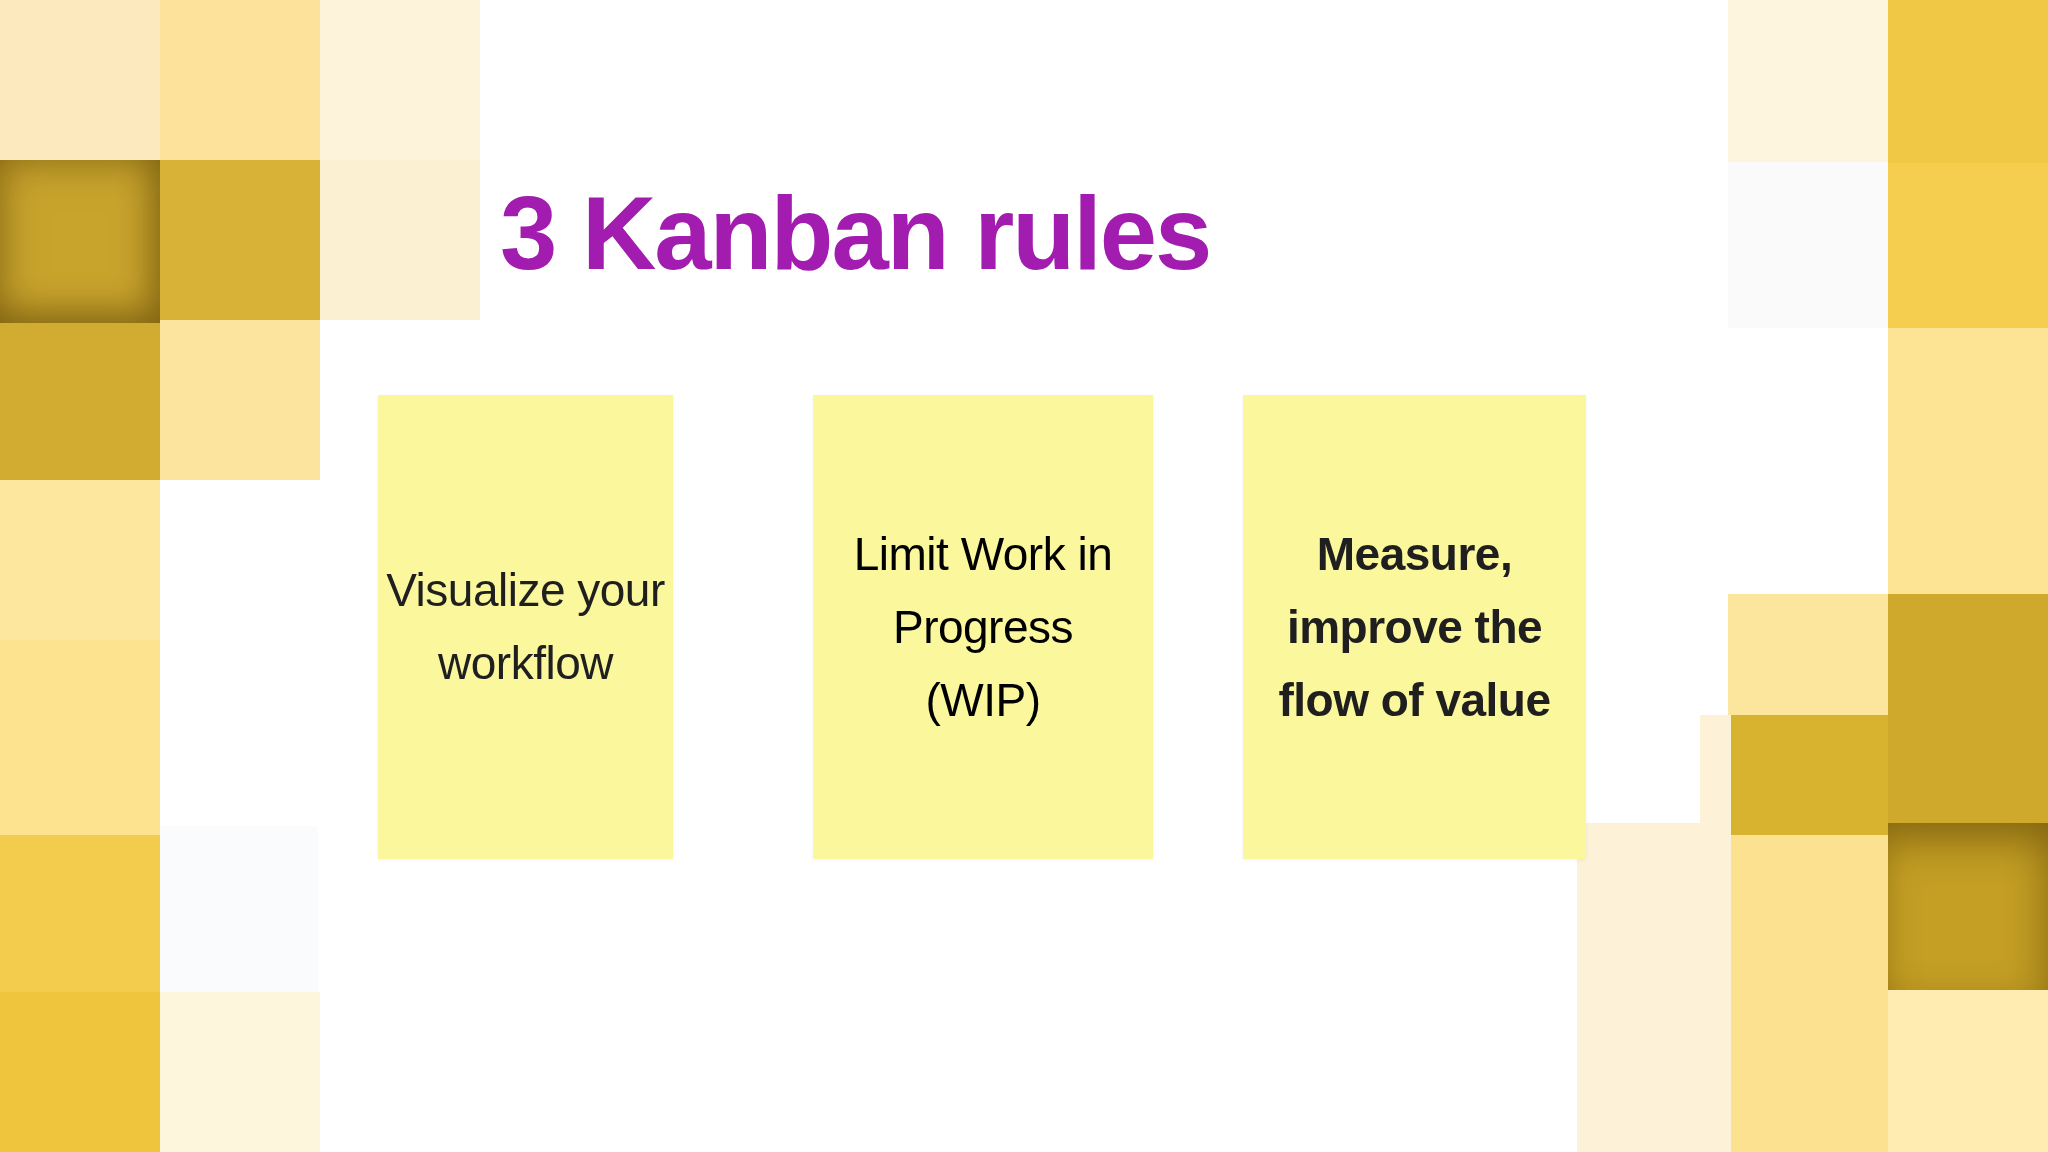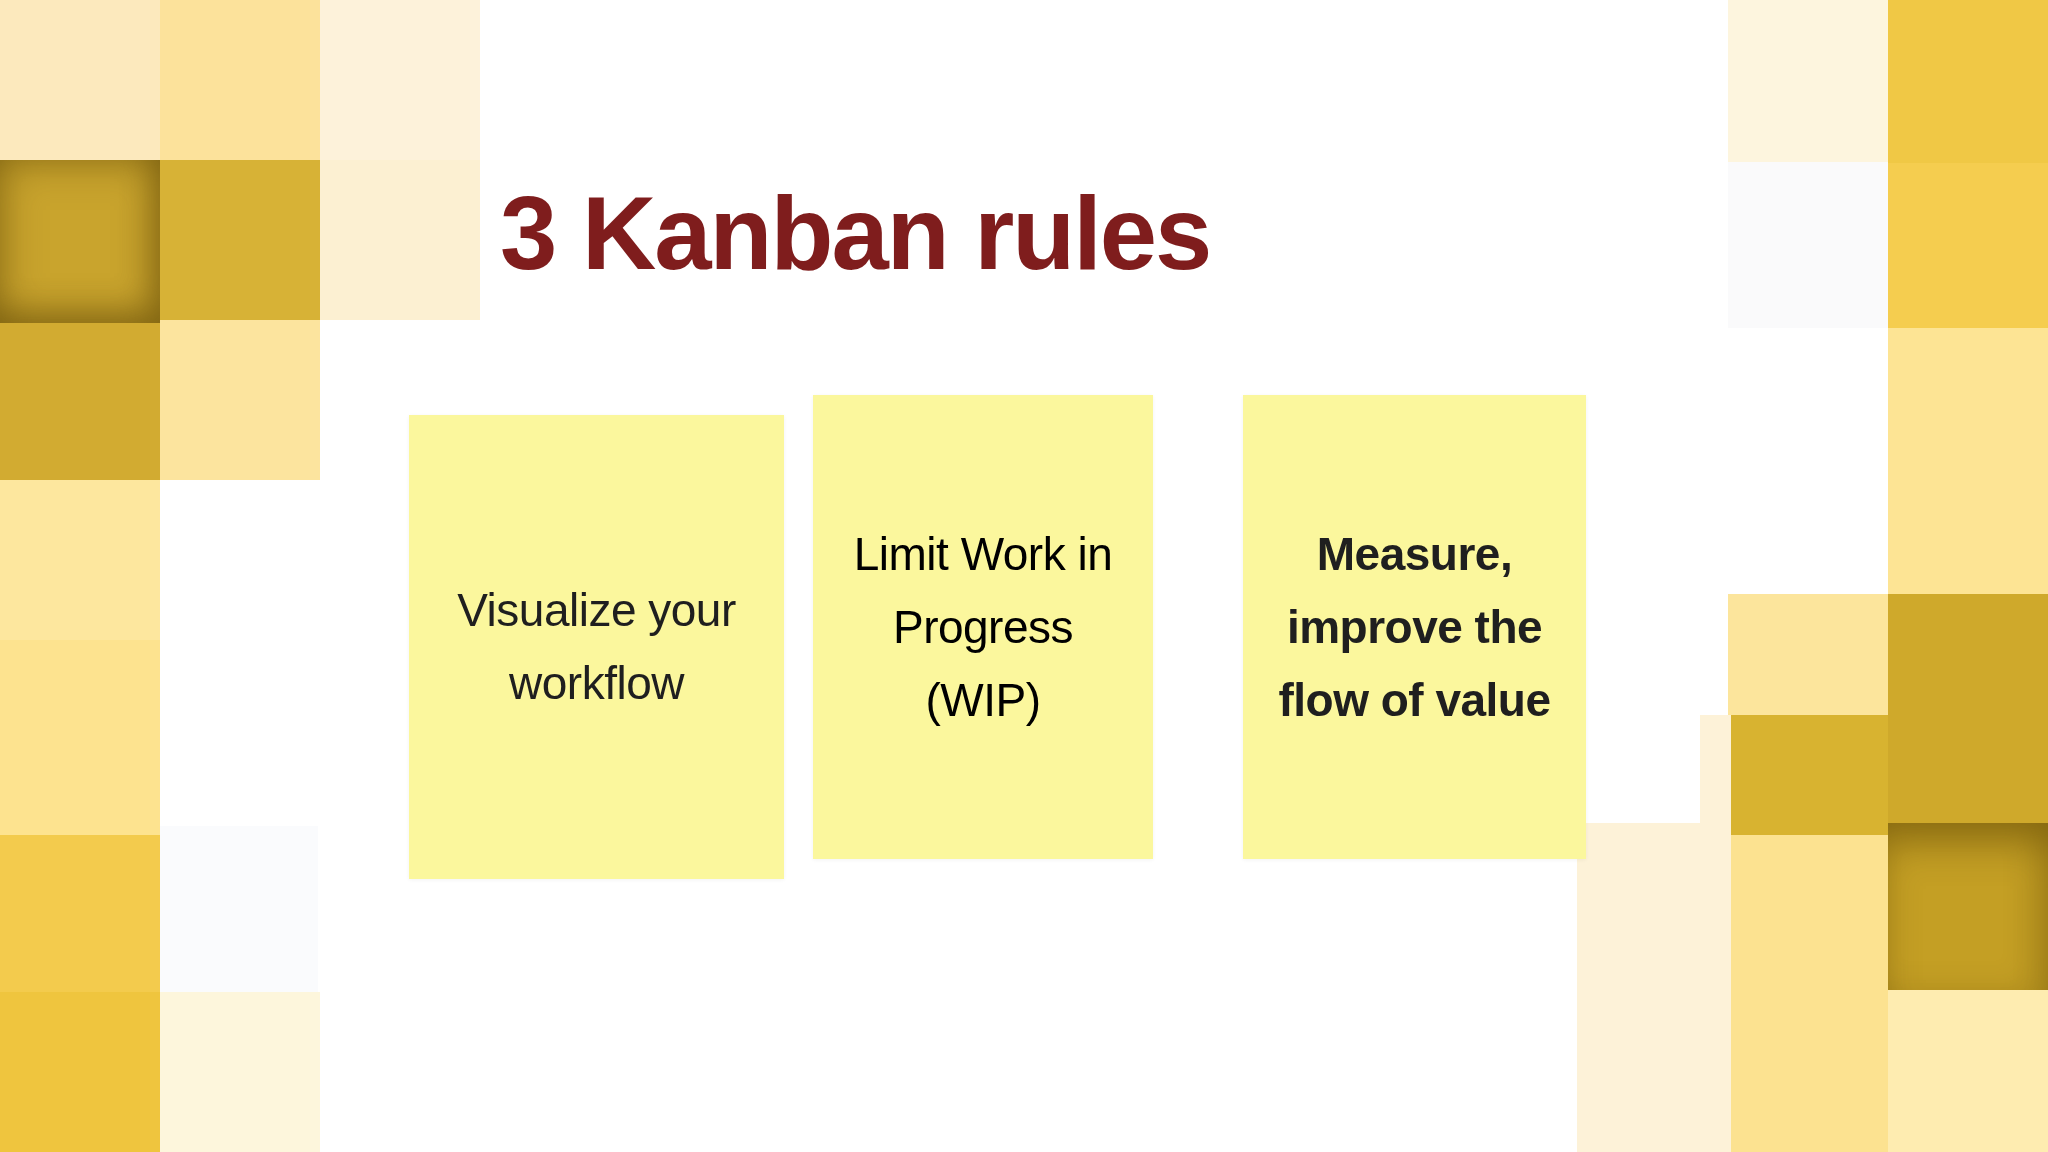--- a/index.html
+++ b/index.html
@@ -39,21 +39,21 @@
     display: flex;
     align-items: center;
     justify-content: center;
     text-align: center;
     font-size: 46px;
     line-height: 73px;
     letter-spacing: -0.5px;
     white-space: pre-line;
     box-shadow: 0 1px 4px rgba(0,0,0,0.05);
   }
-  .note-1 { left: 409px; width: 375px; margin-top: 20px; }
+  .note-1 { left: 378px; width: 295px; }
   .note-2 { left: 813px; width: 340px; }
   .note-3 { left: 1243px; width: 343px; }
 </style>
 </head>
 <body>
 
 <div id="slide" style="background: rgb(255, 255, 255);">
   <div id="mosaic">
       <div class="tile" style="left: 0px; top: 0px; width: 160px; height: 160px; background: rgb(252, 233, 189);"></div>
       <div class="tile" style="left: 160px; top: 0px; width: 160px; height: 160px; background: rgb(252, 226, 155);"></div>
@@ -77,21 +77,21 @@
       <div class="tile" style="left: 1728px; top: 594px; width: 160px; height: 121px; background: rgb(252, 229, 156);"></div>
       <div class="tile" style="left: 1728px; top: 715px; width: 160px; height: 120px; background: rgb(216, 179, 48);"></div>
       <div class="tile" style="left: 1888px; top: 594px; width: 160px; height: 229px; background: rgb(207, 169, 43);"></div>
       <div class="tile tile-top-shadow" style="left: 1888px; top: 823px; width: 160px; height: 167px; background: rgb(196, 159, 36);"></div>
       <div class="tile" style="left: 1728px; top: 835px; width: 160px; height: 317px; background: rgb(252, 226, 144);"></div>
       <div class="tile" style="left: 1888px; top: 990px; width: 160px; height: 162px; background: rgb(254, 236, 176);"></div>
       <div class="tile" style="left: 1700px; top: 715px; width: 31px; height: 437px; background: rgb(253, 242, 216);"></div>
       <div class="tile" style="left: 1577px; top: 823px; width: 126px; height: 329px; background: rgb(253, 242, 216);"></div>
     </div>
 
-  <h1 class="title" style="color: #7f1d1d;">3 Kanban rules</h1>
+  <h1 class="title" style="color: #a21caf;">3 Kanban rules</h1>
 
   <div class="note note-1" style="background: rgb(251, 247, 157); color: rgb(31, 31, 31);">
     <span>Visualize your
 workflow</span>
   </div>
 
   <div class="note note-2" style="background: rgb(251, 247, 157); color: #000000;">
     <span>Limit Work in
 Progress
 (WIP)</span>

